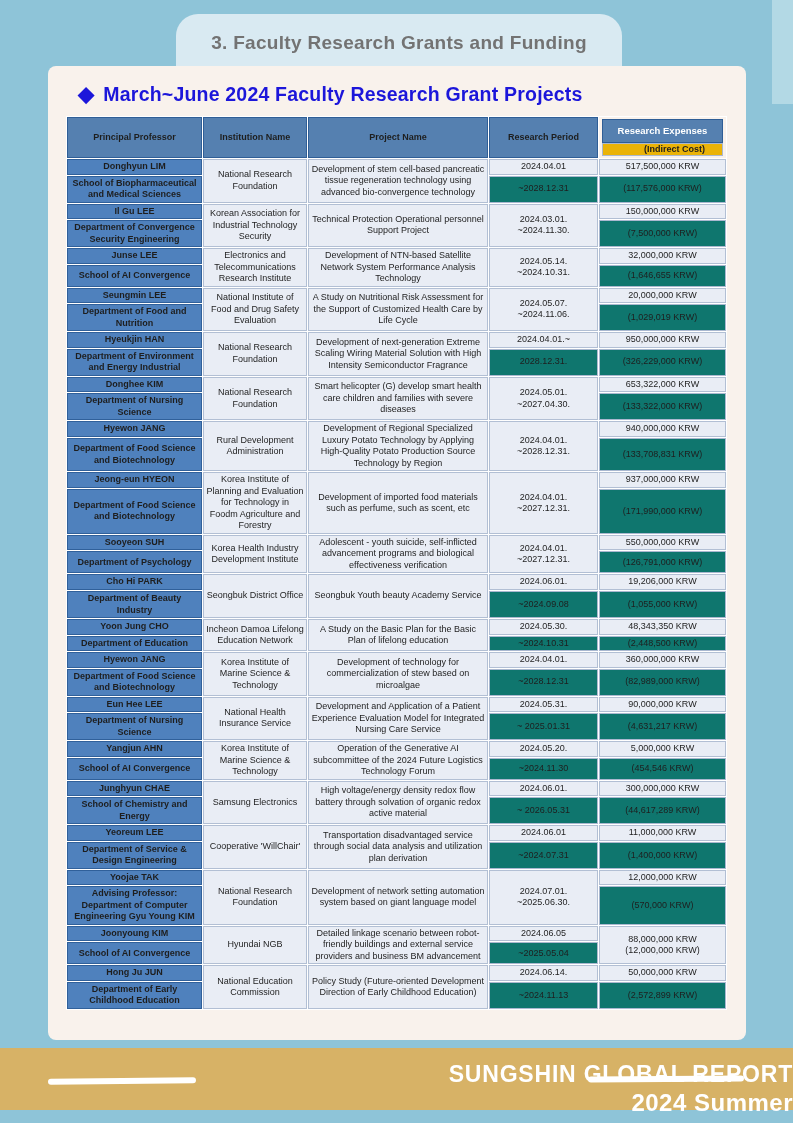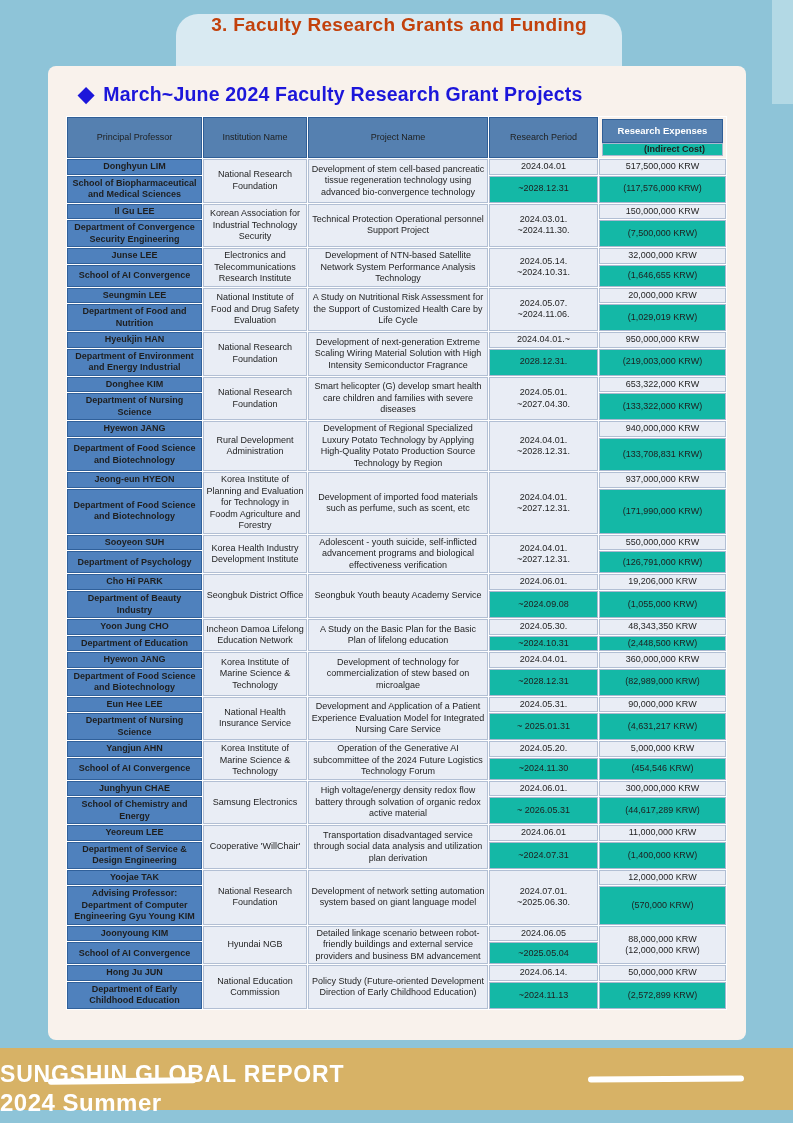--- a/index.html
+++ b/index.html
@@ -12,21 +12,21 @@
   .corner-strip {
     position: absolute; right: 0; top: 0; width: 21px; height: 104px;
     background: #b3d9e5;
   }
   .header-pill {
     position: absolute; left: 176px; top: 14px; width: 446px; height: 76px;
     background: #d9eaf2; border-radius: 22px;
     display: flex; justify-content: center; align-items: flex-start;
   }
   .header-pill span {
-    font-size: 19px; font-weight: 700; color: #c2410c;
+    margin-top: 18px; font-size: 19px; font-weight: 700; color: #737373;
     letter-spacing: 0.3px;
   }
   .card {
     position: absolute; left: 48px; top: 66px; width: 698px; height: 974px;
     background: #f9f2ec; border-radius: 8px;
   }
   .section-title {
     margin: 16px 0 10px 30px;
     font-size: 19.5px; font-weight: 700; color: #1c16da; letter-spacing: 0.2px;
     display: flex; align-items: center;
@@ -42,49 +42,49 @@
   table.grants col.c4 { width: 110px; }
   table.grants col.c5 { width: 128px; }
   table.grants th, table.grants td {
     border: 1.6px solid #ffffff;
     text-align: center; vertical-align: middle;
     font-size: 9px; line-height: 1.28; color: #1e1e1e;
     padding: 2px 3px;
     overflow: hidden;
   }
   th.head-blue {
-    background: #5580b0; color: #ffffff; font-weight: 400; font-size: 9.5px;
+    background: #5580b0; color: #ffffff; font-weight: 700; font-size: 9.5px;
     box-shadow: inset 0 0 0 1px #2f5e96;
     height: 27px;
     margin-left: 17px;
   }
   th.head-expense { padding: 0; height: 27px; background: transparent; border: 1.6px solid #fff; }
   .head-expense .exp-top {
     background: #5580b0; color: #fff; font-weight: 700; font-size: 9.5px;
     box-shadow: inset 0 0 0 1px #2f5e96;
     height: 24px; display: flex; align-items: center; justify-content: center;
   }
   .head-expense .exp-bottom {
-    background: #14b8a6; color: #1e1e1e; font-size: 9px;
+    background: #eab308; color: #1e1e1e; font-size: 9px;
     box-shadow: inset 0 0 0 1px #aab8d0;
     height: 13px; display: flex; align-items: center; justify-content: center; padding-left: 24px;
   }
   td.cell-blue {
     background: #4f81bd; color: #ffffff; font-weight: 700; font-size: 8.8px;
     box-shadow: inset 0 0 0 1px #30609a;
     padding: 2.5px 2px;
   }
   td.cell-light { background: #e9edf5; box-shadow: inset 0 0 0 1px #b2bfd4; }
-  td.cell-dark  { background: #14b8a6; box-shadow: inset 0 0 0 1px #aab8d0; margin-top: 24px; }
+  td.cell-dark  { background: #0f766e; box-shadow: inset 0 0 0 1px #aab8d0; margin-top: 24px; }
   td.prof-cell { height: 15px; }
   tbody.row-group td { }
   .two-line div { display: block; }
   .footer {
     position: absolute; left: 0; top: 1048px; width: 793px; height: 62px;
-    background: #d7b266; color: #ffffff; text-align: left;
+    background: #d7b266; color: #ffffff; text-align: right;
   }
   .footer .f1 {
     margin-top: 13px; font-size: 23px; font-weight: 800; letter-spacing: 0.8px;
   }
   .footer .f2 {
     margin-top: 1px; font-size: 24px; font-weight: 700; letter-spacing: 0.5px;
   }
   .footer-line {
     position: absolute; height: 6px; background: #ffffff; border-radius: 3px;
   }
@@ -195,21 +195,21 @@
           <tr>
             <td class="cell-blue prof-cell">Hyeukjin HAN</td>
             <td class="cell-light" rowspan="2">National Research Foundation</td>
             <td class="cell-light" rowspan="2">Development of next-generation Extreme Scaling Wiring Material Solution with High Intensity Semiconductor Fragrance</td>
             <td class="cell-light">2024.04.01.~</td>
             <td class="cell-light">950,000,000 KRW</td>
           </tr>
           <tr>
             <td class="cell-blue">Department of Environment and Energy Industrial</td>
             <td class="cell-dark">2028.12.31.</td>
-            <td class="cell-dark">(219,003,000 KRW)</td>
+            <td class="cell-dark">(326,229,000 KRW)</td>
           </tr>
         </tbody>
         <tbody class="row-group">
           <tr>
             <td class="cell-blue prof-cell">Donghee KIM</td>
             <td class="cell-light" rowspan="2">National Research Foundation</td>
             <td class="cell-light" rowspan="2">Smart helicopter (G) develop smart health care children and families with severe diseases</td>
             <td class="cell-light two-line" rowspan="2">
               <div>2024.05.01.</div>
               <div>~2027.04.30.</div>

